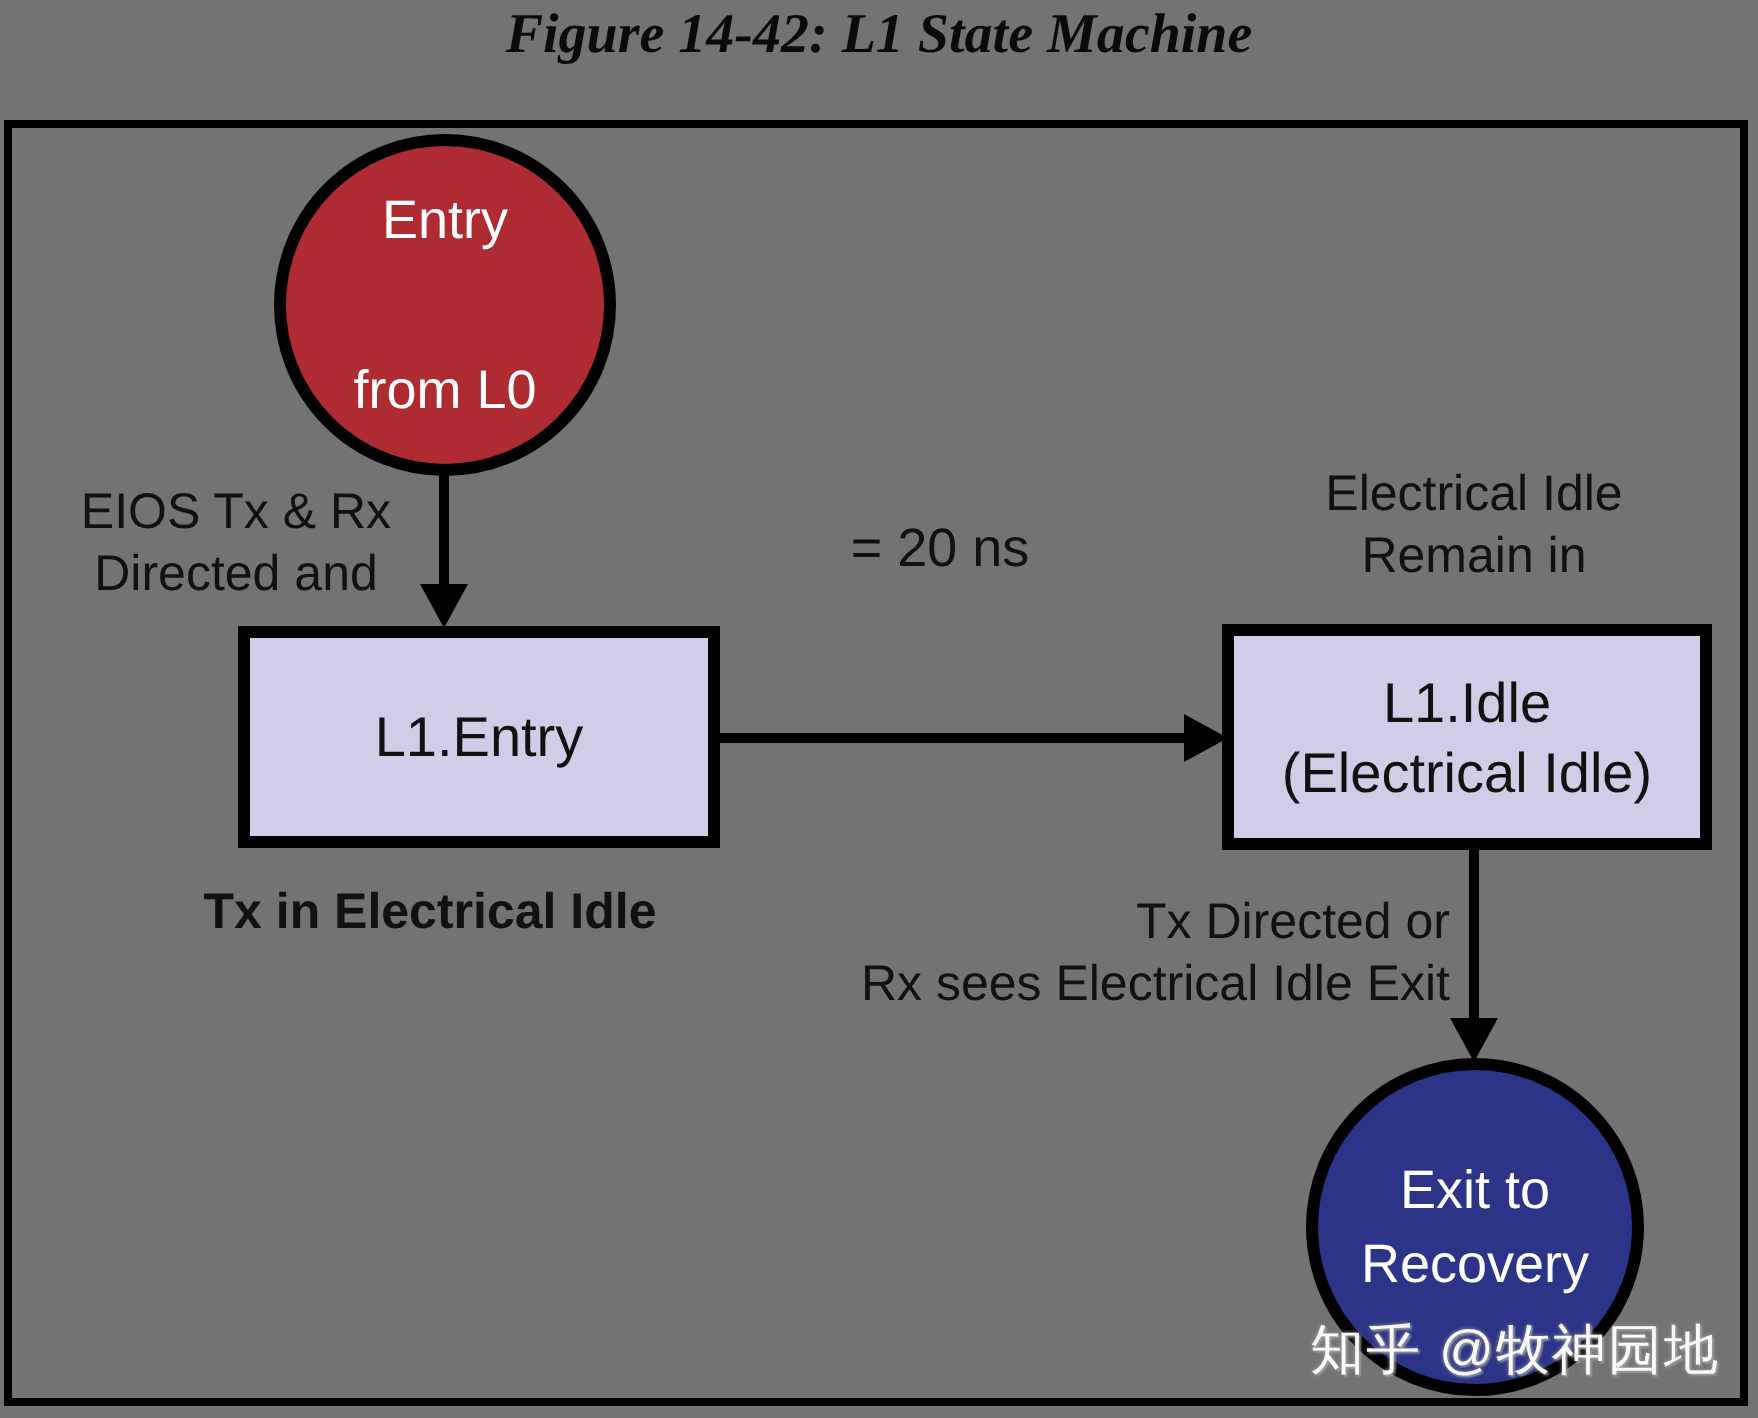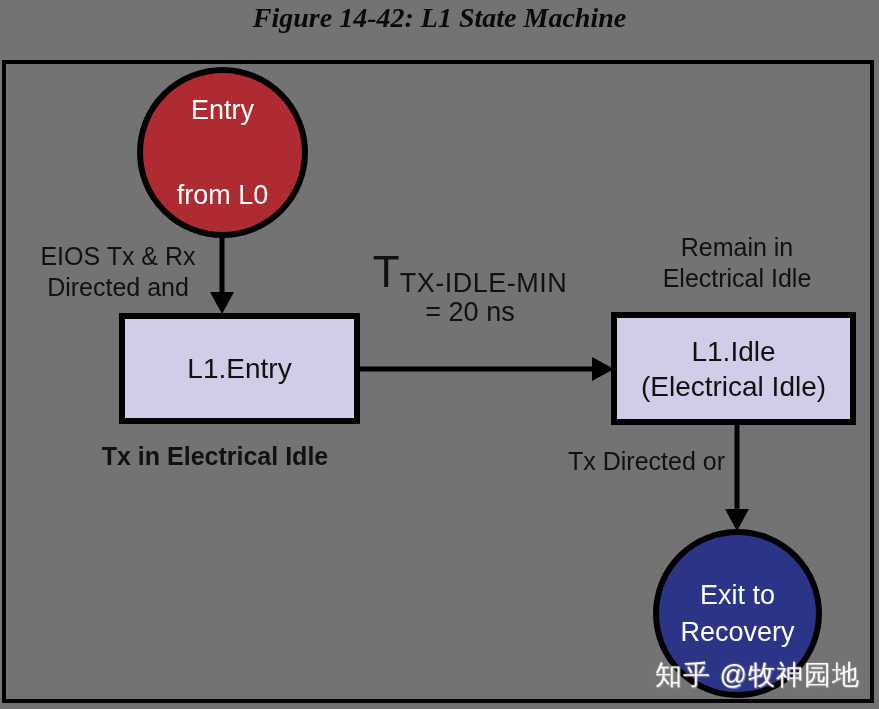--- a/index.html
+++ b/index.html
@@ -108,38 +108,36 @@
     <div>Directed and</div>
   </div>
 
   <div class="state-box" id="box-l1entry" style="background-color: rgb(207, 205, 231); margin-left: 24px;">
     <span>L1.Entry</span>
   </div>
 
   <div class="edge-label" id="lbl-txidle">Tx in Electrical Idle</div>
 
   <div class="edge-label" id="lbl-t">
-    <div>
-      <span class="t-sym">T</span><span class="t-sub">TX-IDLE-MIN</span>
-    </div>
     <div class="t-val">= 20 ns</div>
   </div>
 
   <div class="edge-label" id="lbl-remain">
+    <div>Electrical Idle</div>
     <div>Remain in</div>
-    <div>Electrical Idle</div>
   </div>
 
   <div class="state-box" id="box-l1idle" style="background-color: rgb(207, 205, 231);">
     <span>L1.Idle</span>
     <span>(Electrical Idle)</span>
   </div>
 
   <div class="edge-label" id="lbl-txdirected">
     <div>Tx Directed or</div>
+    <div>Rx sees Electrical Idle Exit</div>
   </div>
 
   <div class="state-circle" id="exit-circle" style="background-color: rgb(44, 52, 135);">
     <span>Exit to</span>
     <span>Recovery</span>
   </div>
 
   <div class="watermark">知乎 @牧神园地</div>
 
 </div>

